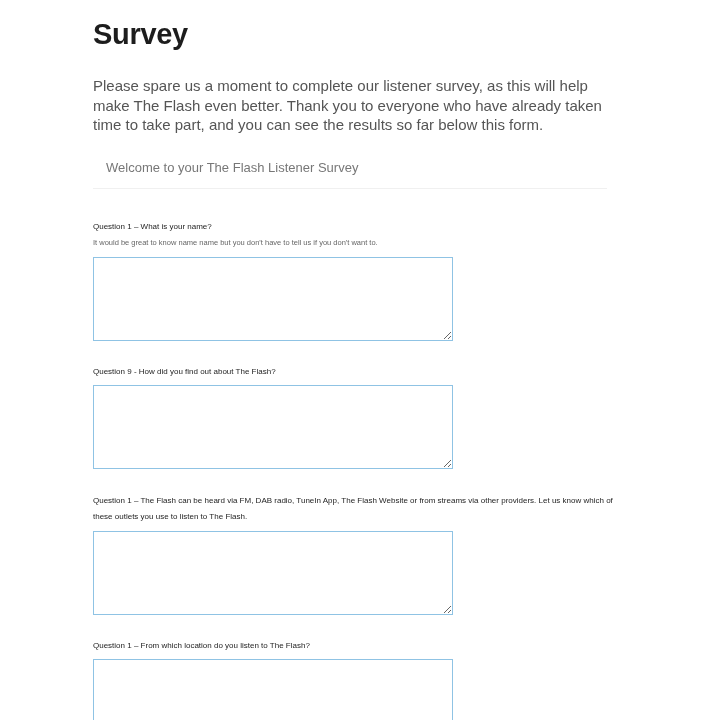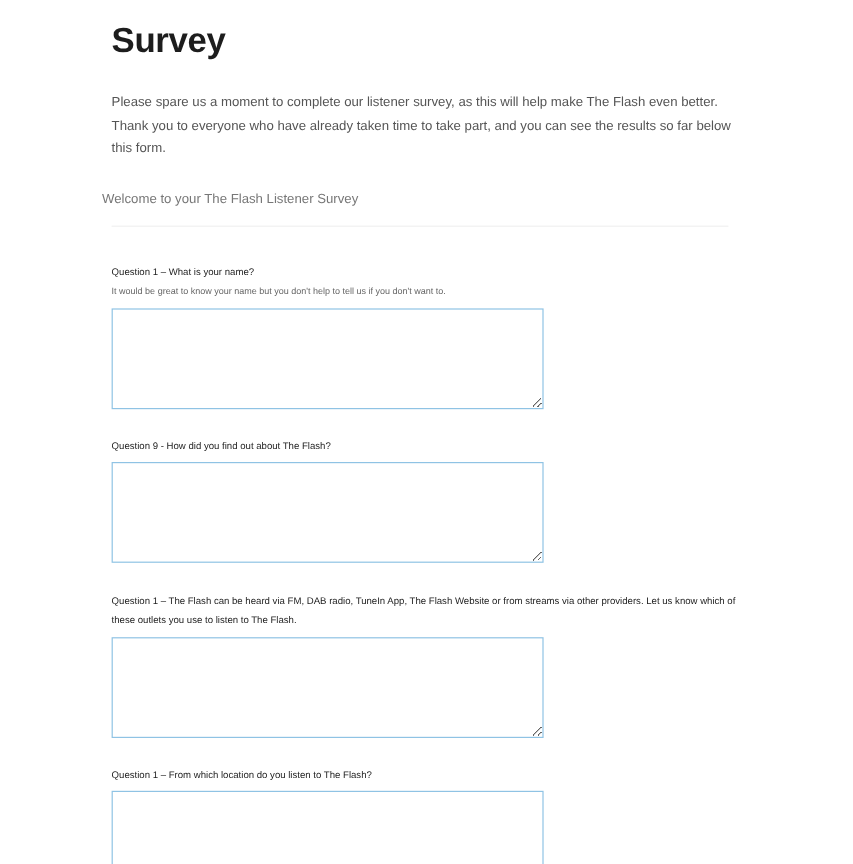--- a/index.html
+++ b/index.html
@@ -4,25 +4,25 @@
 <style>
   * { box-sizing: border-box; margin: 0; padding: 0; }
   html, body { width: 711px; height: 720px; overflow: hidden; background: #ffffff; }
   body { font-family: "Liberation Sans", sans-serif; color: #222; position: relative; }
   .page-title {
     position: absolute; left: 93px; top: 18px;
     font-size: 29px; font-weight: bold; color: #1d1d1d; letter-spacing: -0.3px;
   }
   .intro {
     position: absolute; left: 93px; top: 76px; width: 520px;
-    font-size: 11px; line-height: 19.5px; color: #555;
+    font-size: 15px; line-height: 19.5px; color: #555;
   }
   .welcome {
-    position: absolute; left: 85px; top: 160px;
-    font-size: 11px; color: #777;
+    position: absolute; left: 106px; top: 160px;
+    font-size: 13px; color: #777;
   }
   .divider {
     position: absolute; left: 93px; top: 188px; width: 514px; height: 1px; background: #f0f0f0;
   }
   .q-label {
     position: absolute; left: 93px;
     font-size: 8px; font-weight: normal; color: #1d1d1d; line-height: 16px;
   }
   .q-desc {
     position: absolute; left: 93px;
@@ -40,21 +40,21 @@
 
 <h1 class="page-title">Survey</h1>
 
 <p class="intro">Please spare us a moment to complete our listener survey, as this will help make The Flash even better. Thank you to everyone who have already taken time to take part, and you can see the results so far below this form.</p>
 
 <div class="welcome">Welcome to your The Flash Listener Survey</div>
 
 <div class="divider"></div>
 
 <div class="q-label" style="top:219px;">Question 1 – What is your name?</div>
-<div class="q-desc" style="top:238px;">It would be great to know your name but you don't help to tell us if you don't want to.</div>
+<div class="q-desc" style="top:238px;">It would be great to know name name but you don't have to tell us if you don't want to.</div>
 <textarea class="answer" style="top: 257px;"></textarea>
 
 <div class="q-label" style="top:364px;">Question 9 - How did you find out about The Flash?</div>
 <textarea class="answer" style="top: 385px;"></textarea>
 
 <div class="q-label" style="top:493px; width:520px;">Question 1 – The Flash can be heard via FM, DAB radio, TuneIn App, The Flash Website or from streams via other providers. Let us know which of these outlets you use to listen to The Flash.</div>
 <textarea class="answer" style="top: 531px;"></textarea>
 
 <div class="q-label" style="top:638px;">Question 1 – From which location do you listen to The Flash?</div>
 <textarea class="answer" style="top: 659px;"></textarea>

